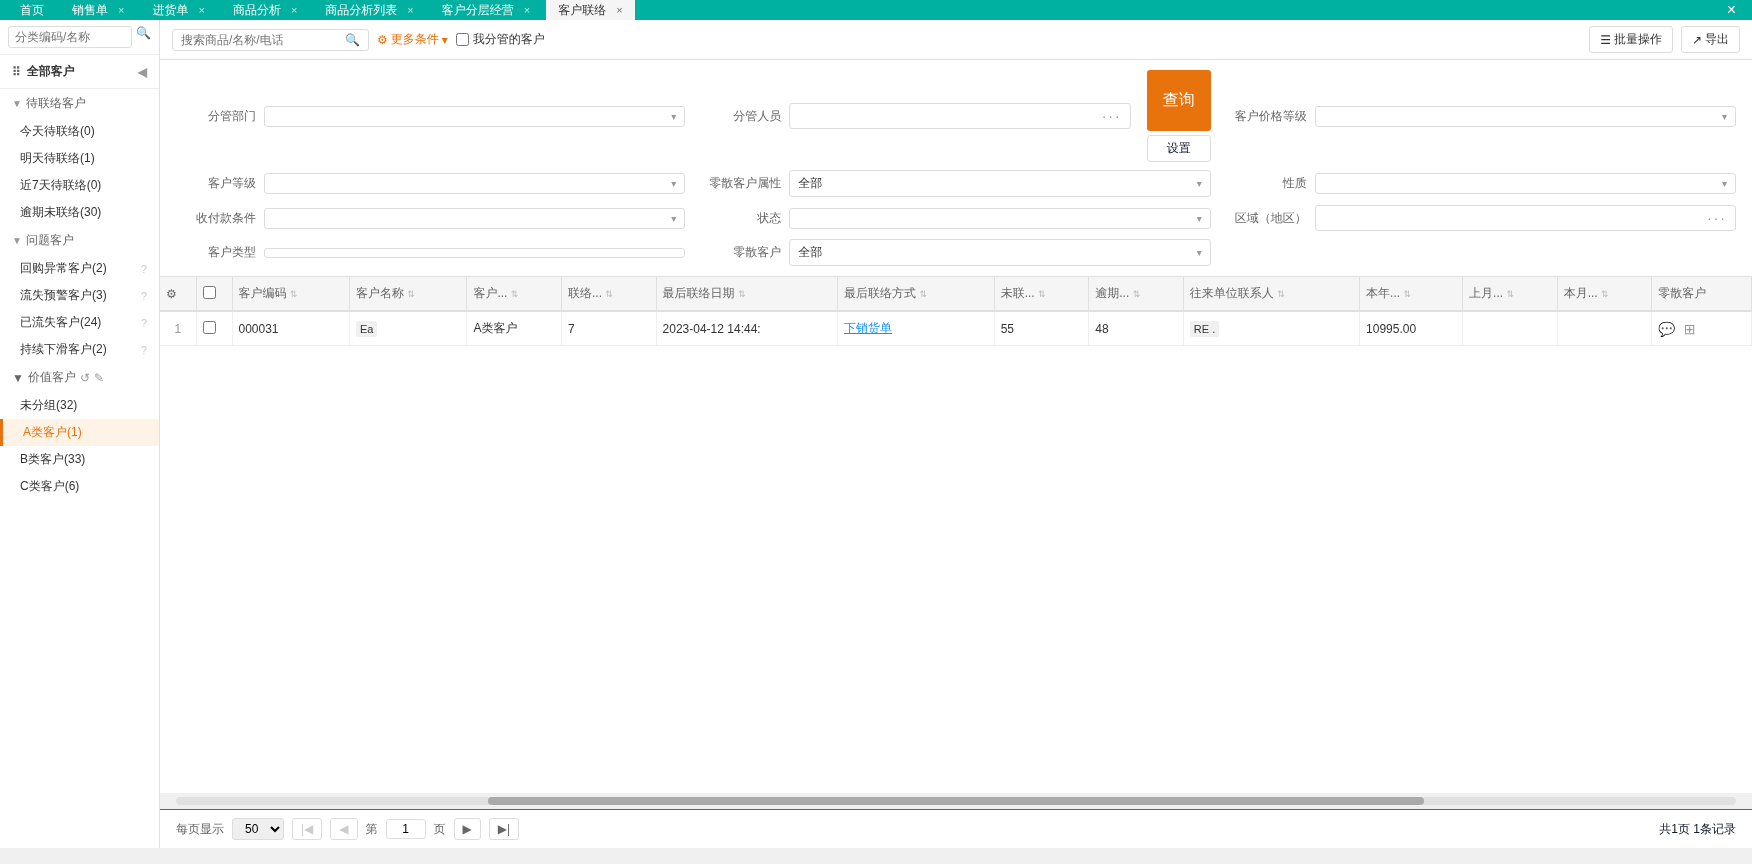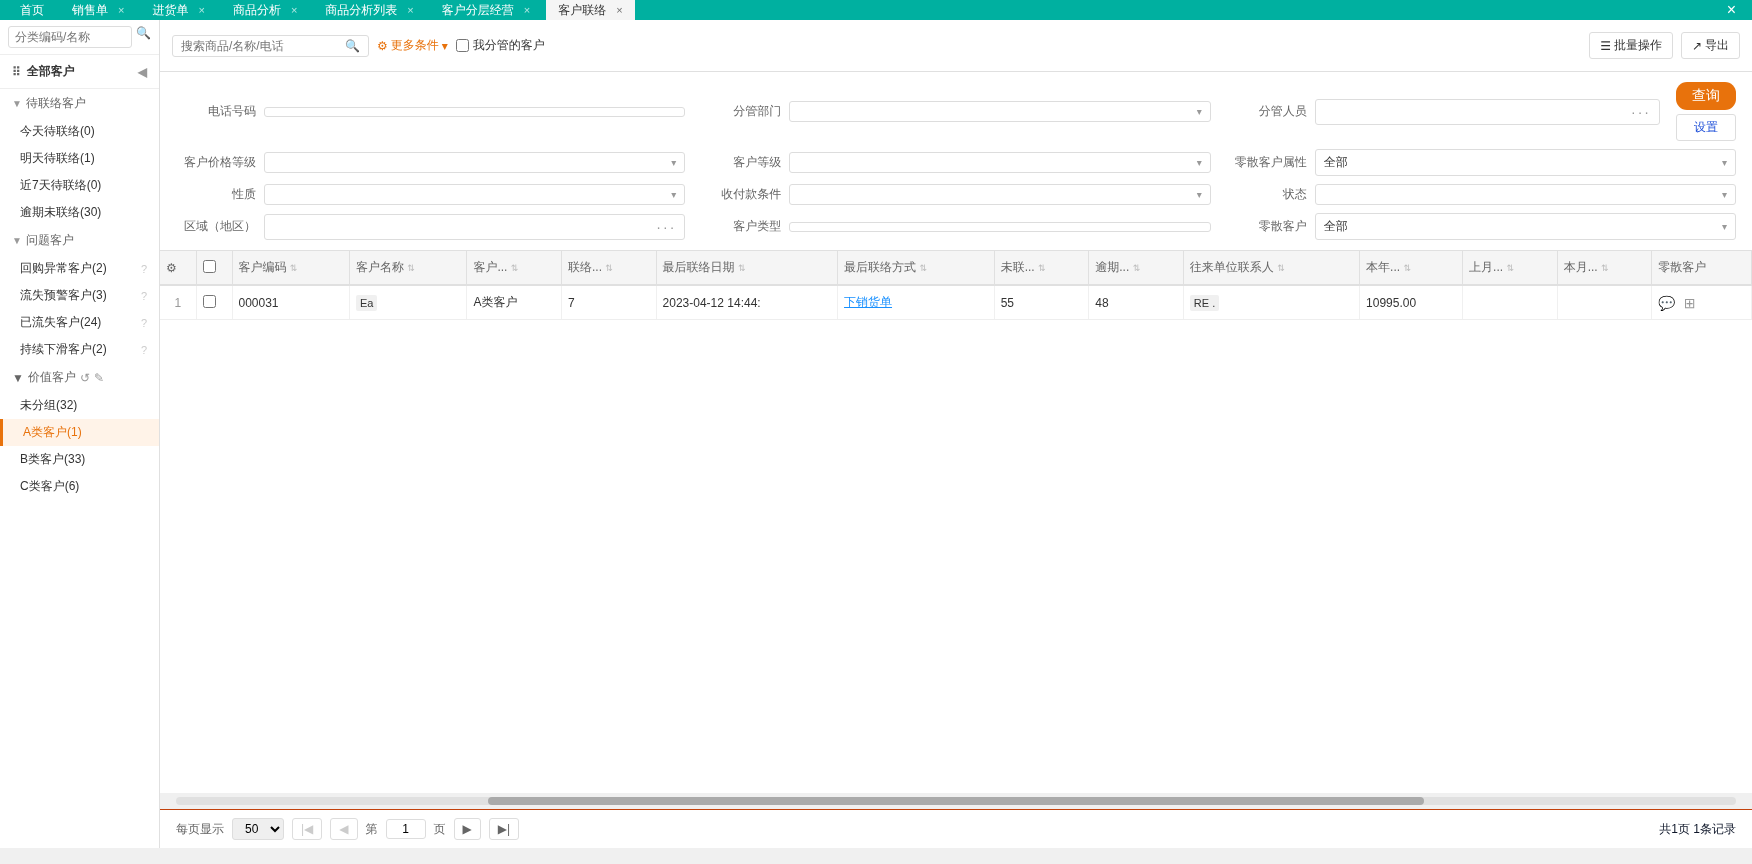--- a/index.html
+++ b/index.html
@@ -29,21 +29,21 @@
     .sidebar-item { padding: 5px 12px 5px 20px; color: #333; cursor: pointer; display: flex; align-items: center; justify-content: space-between; }
     .sidebar-item.active { background: #fff3e8; color: #e8720c; border-left: 3px solid #e8720c; }
     .sidebar-item .help-icon { color: #ccc; font-size: 11px; }
     .value-section { display: flex; align-items: center; padding: 6px 12px; color: #666; }
     .value-section .refresh-icon, .value-section .edit-icon { cursor: pointer; color: #999; margin-left: 4px; }
     
     
     .content { flex: 1; display: flex; flex-direction: column; overflow: hidden; }
     
     
-    .filter-bar { background: #fff; padding: 12px 12px; border-bottom: 1px solid #e0e0e0; display: flex; align-items: center; gap: 8px; justify-content: space-between; }
+    .filter-bar { background: #fff; padding: 6px 12px; border-bottom: 1px solid #e0e0e0; display: flex; align-items: center; gap: 8px; justify-content: space-between; }
     .filter-search { display: flex; align-items: center; border: 1px solid #ddd; border-radius: 3px; padding: 3px 8px; gap: 4px; }
     .filter-search input { border: none; outline: none; width: 160px; font-size: 12px; }
     .filter-more { display: flex; align-items: center; gap: 3px; color: #e8720c; cursor: pointer; }
     .filter-checkbox { display: flex; align-items: center; gap: 4px; color: #333; }
     .toolbar-right { margin-left: auto; display: flex; align-items: center; gap: 8px; }
     .toolbar-btn { padding: 4px 10px; border: 1px solid #ddd; border-radius: 3px; cursor: pointer; color: #333; background: #fff; display: flex; align-items: center; gap: 3px; }
     
     
     .adv-filter { background: #fff; padding: 10px 16px; border-bottom: 1px solid #e0e0e0; display: grid; grid-template-columns: 1fr 1fr 1fr; gap: 8px 16px; }
     .filter-row { display: flex; align-items: center; gap: 8px; }
@@ -72,22 +72,22 @@
     .page-btn { border: 1px solid #ddd; border-radius: 3px; padding: 3px 8px; cursor: pointer; color: #666; background: #fff; }
     .page-btn.disabled { color: #ccc; cursor: not-allowed; }
     .page-input { border: 1px solid #ddd; border-radius: 3px; padding: 2px 6px; width: 40px; text-align: center; }
     .total-info { margin-left: auto; color: #0f172a; }
     
     
     .scrollbar-area { background: #f0f0f0; padding: 4px 16px; }
     .scrollbar-track { background: #e0e0e0; border-radius: 4px; height: 8px; position: relative; }
     .scrollbar-thumb { background: #aaa; border-radius: 4px; height: 8px; width: 60%; left: 20%; position: absolute; }
     
-    .orange-btn { background: #e8720c; color: #fff; border: none; border-radius: 11px; padding: 5px 16px; cursor: pointer; font-size: 14px; }
-    .setting-btn { background: #fff; color: #1d4ed8; border: 1px solid #ddd; border-radius: 3px; padding: 4px 14px; cursor: pointer; font-size: 12px; }
+    .orange-btn { background: #e8720c; color: #fff; border: none; border-radius: 3px; padding: 20px 16px; cursor: pointer; font-size: 16px; }
+    .setting-btn { background: #fff; color: #0f172a; border: 1px solid #ddd; border-radius: 3px; padding: 4px 14px; cursor: pointer; font-size: 12px; }
     
     input[type="checkbox"] { cursor: pointer; }
   </style>
 </head>
 <body>
 
 <div class="top-nav">
   <div class="nav-item home">
     <span>首页</span>
   </div>
@@ -212,26 +212,20 @@
         </div>
         <div class="toolbar-btn">
           <span>↗</span>
           <span>导出</span>
         </div>
       </div>
     </div>
 
     <div class="adv-filter">
 
-      <div class="filter-row">
-        <span class="filter-label">电话号码</span>
-        <div class="filter-control">
-          <span class="filter-text"></span>
-        </div>
-      </div>
       <div class="filter-row">
         <span class="filter-label">分管部门</span>
         <div class="filter-control">
           <span class="filter-text"></span>
           <span class="dropdown-arrow">▾</span>
         </div>
       </div>
       <div class="filter-row" style="justify-content: space-between;">
         <span class="filter-label">分管人员</span>
         <div class="filter-control" style="flex:1;">

